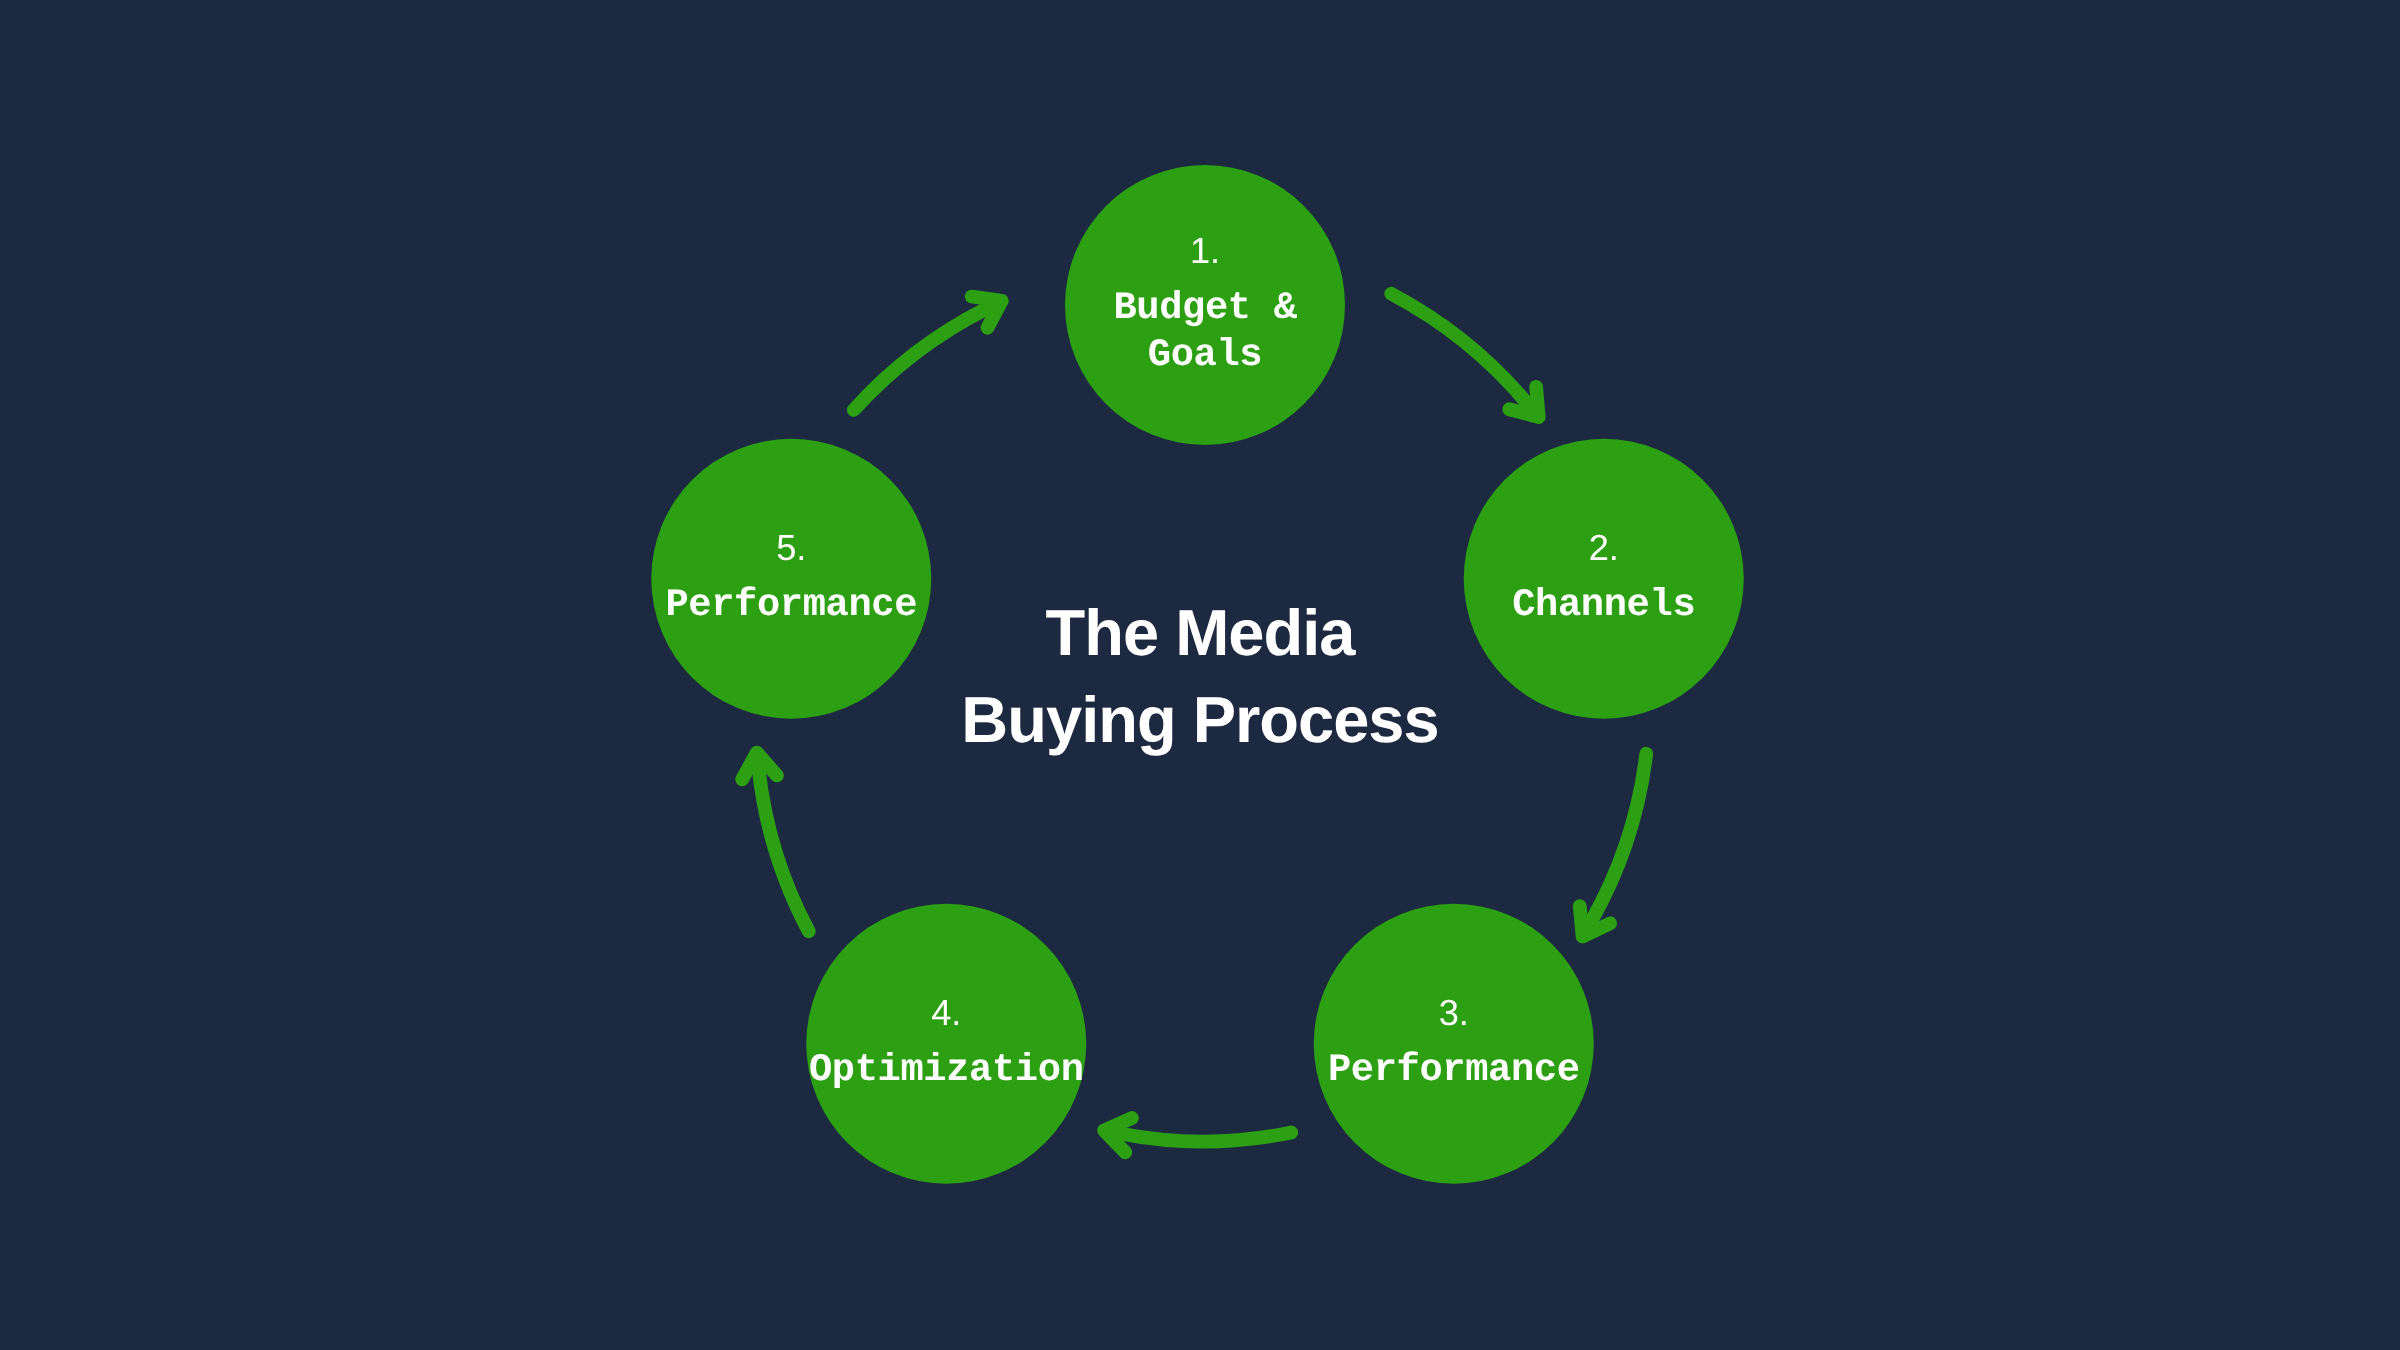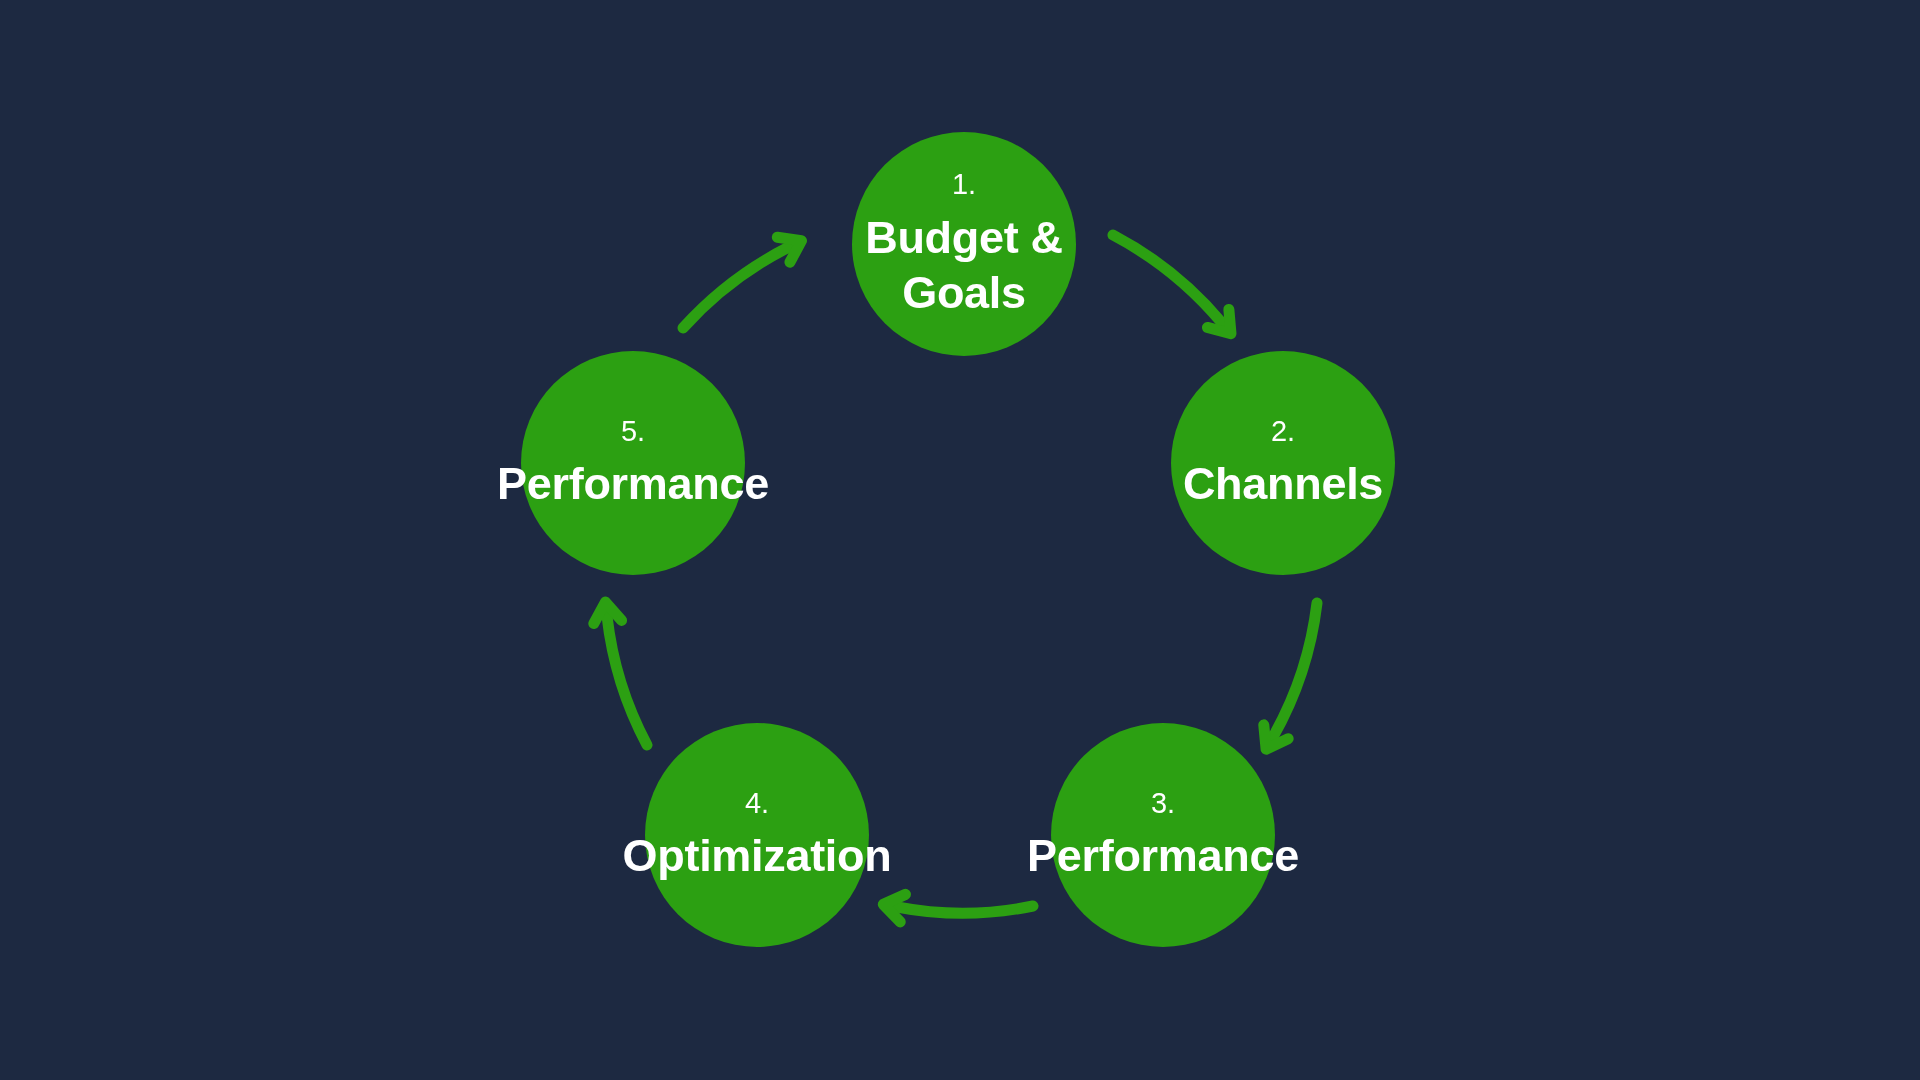--- a/index.html
+++ b/index.html
@@ -41,25 +41,26 @@
     text-align: center;
     color: var(--text, #ffffff);
   }
   .node .num {
     font-size: 29px;
     font-weight: 400;
     line-height: 1.2;
     margin-bottom: 9px;
   }
   .node .label {
-    font-size: 45px;
+    font-size: 31px;
     font-weight: 700;
     line-height: 1.22;
     white-space: pre-line;
     letter-spacing: -0.3px;
+    font-family: Liberation Mono, monospace;
   }
   #node-1 { left: 852px; top: 132px; }
   #node-2 { left: 1171px; top: 351px; }
   #node-3 { left: 1051px; top: 723px; }
   #node-4 { left: 645px;  top: 723px; }
   #node-5 { left: 521px;  top: 351px; }
   #title {
     position: absolute;
     left: 960px;
     top: 542px;
@@ -110,14 +111,15 @@
   <div class="node" id="node-4">
     <span class="num">4.</span>
     <span class="label">Optimization</span>
   </div>
 
   <div class="node" id="node-5">
     <span class="num">5.</span>
     <span class="label">Performance</span>
   </div>
 
+  <div id="title">The Media Buying Process</div>
 
 </div>
 
 </body></html>

